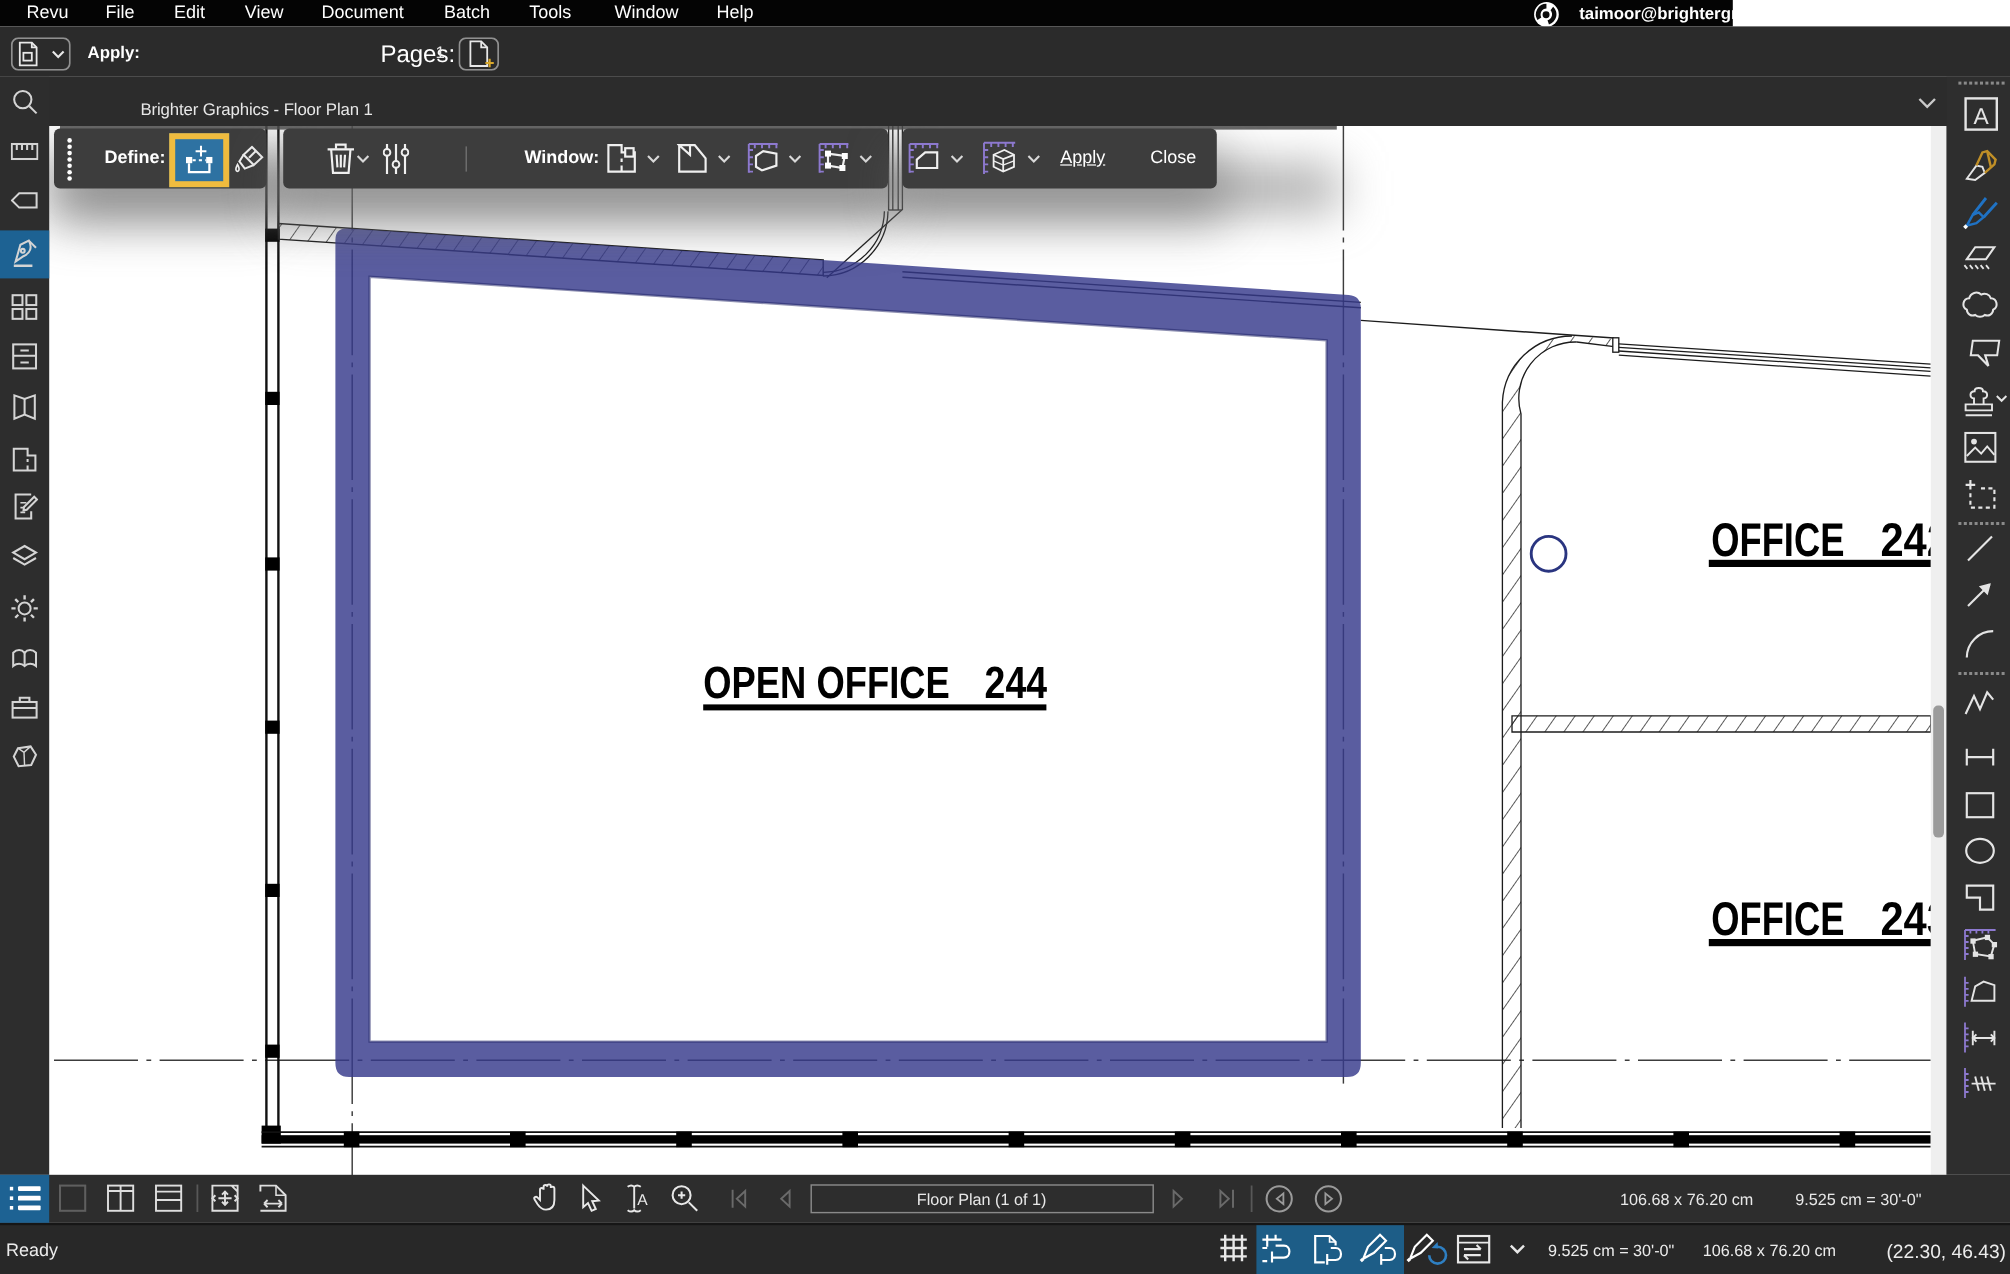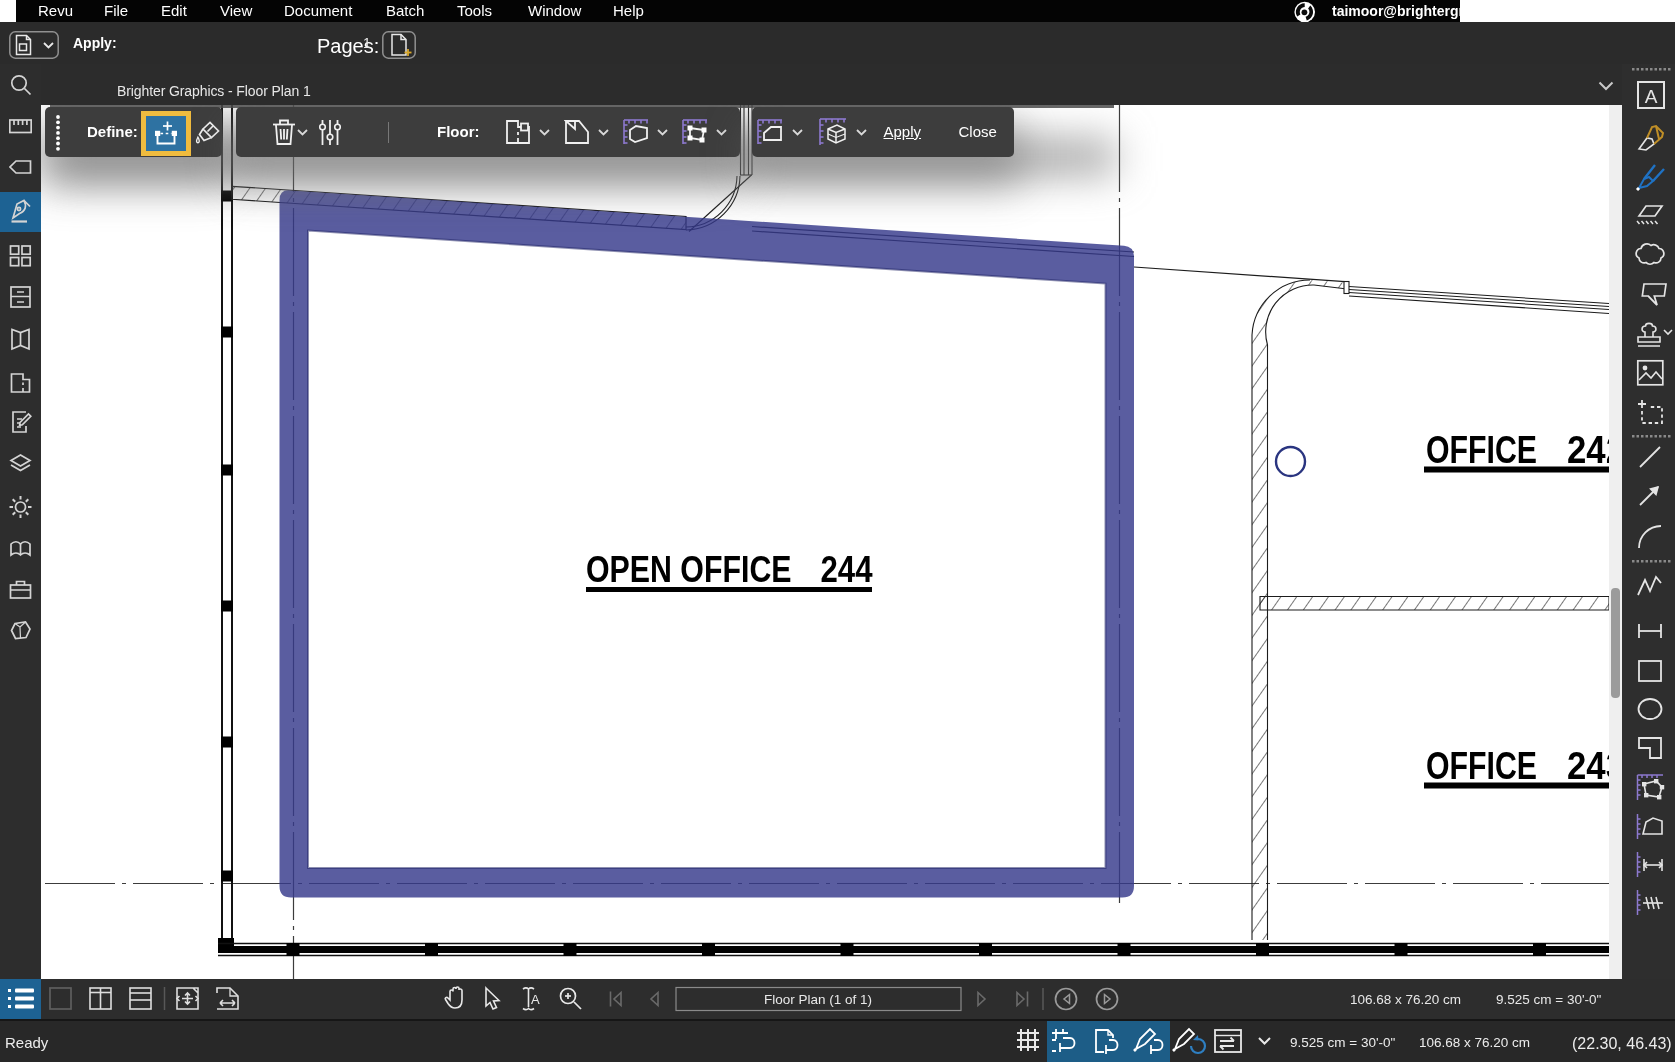--- a/index.html
+++ b/index.html
@@ -1,21 +1,21 @@
 <!DOCTYPE html>
 <html><head>
 <meta charset="utf-8">
 <style>
   * { margin:0; padding:0; box-sizing:border-box; }
   html,body { width:1675px; height:1062px; overflow:hidden; background:#fff;
     font-family:"Liberation Sans", sans-serif; }
   .abs { position:absolute; }
   #page { position:relative; width:1675px; height:1062px; }
   
-  #menubar { left:0; top:0; width:1444px; height:22px; background:#040404; z-index:30;margin-left:16px; }
+  #menubar { left:0; top:0; width:1444px; height:22px; background:#040404; z-index:30; }
   #menubar span { position:absolute; top:2px; color:#fff; font-size:15px; }
   #namebar { left:0; top:22px; width:1675px; height:42px; background:#2b2b2b; z-index:30; }
   #tabbar { left:0; top:64px; width:1675px; height:41px; background:#2c2c2c; z-index:28; }
   #tab { left:40px; top:64px; width:249px; height:41px; background:#3a3a3a; z-index:29;
          color:#f2f2f2; font-size:14px; }
   
   #lsb { left:0; top:64px; width:41px; height:915px; background:#2d2d2d; z-index:29; }
   #rsb { left:1622px; top:64px; width:53px; height:915px; background:#2e2e2e; z-index:29; }
   #scrolltrack { left:1609px; top:105px; width:13px; height:874px; background:#efefef; z-index:25; }
   #scrollthumb { left:1611px; top:588px; width:9px; height:110px; background:#9b9b9b; z-index:26; border-radius:4px;}
@@ -485,21 +485,21 @@
       <g stroke="#f0f0f0" stroke-width="1.8" fill="none">
         <line x1="3.5" y1="0" x2="3.5" y2="25"></line>
           <line x1="11" y1="0" x2="11" y2="25"></line>
           <line x1="18.5" y1="0" x2="18.5" y2="25"></line>
       </g>
       <circle cx="3.5" cy="7" r="2.8" fill="#3d3d3d" stroke="#f0f0f0" stroke-width="1.6"></circle>
       <circle cx="11" cy="17" r="2.8" fill="#3d3d3d" stroke="#f0f0f0" stroke-width="1.6"></circle>
       <circle cx="18.5" cy="7" r="2.8" fill="#3d3d3d" stroke="#f0f0f0" stroke-width="1.6"></circle>
     </svg>
     <div class="abs" style="left:152px;top:15px;width:1px;height:21px;background:#787878;"></div>
-    <span class="tblabel" style="left:201px;">Floor:</span>
+    <span class="tblabel" style="left:201px;">Window:</span>
     <svg class="abs" style="left:269px;top:12px;" width="26" height="26" viewBox="0 0 26 26">
       <g stroke="#f0f0f0" stroke-width="1.8" fill="none">
         <path d="M2 2 L13 2 L13 8 L24 8 L24 24 L2 24 Z"></path>
         <line x1="13" y1="19" x2="13" y2="24"></line>
           <line x1="13" y1="13" x2="13" y2="16"></line>
         <rect x="16" y="4.5" width="7" height="7" fill="#3d3d3d"></rect>
       </g>
     </svg>
     <svg class="chev" style="left:303px;top:22px;" viewBox="0 0 11 7">
         <path d="M1 1 L5.5 5.5 L10 1" stroke="#d9d9d9" stroke-width="1.8" fill="none"></path>

